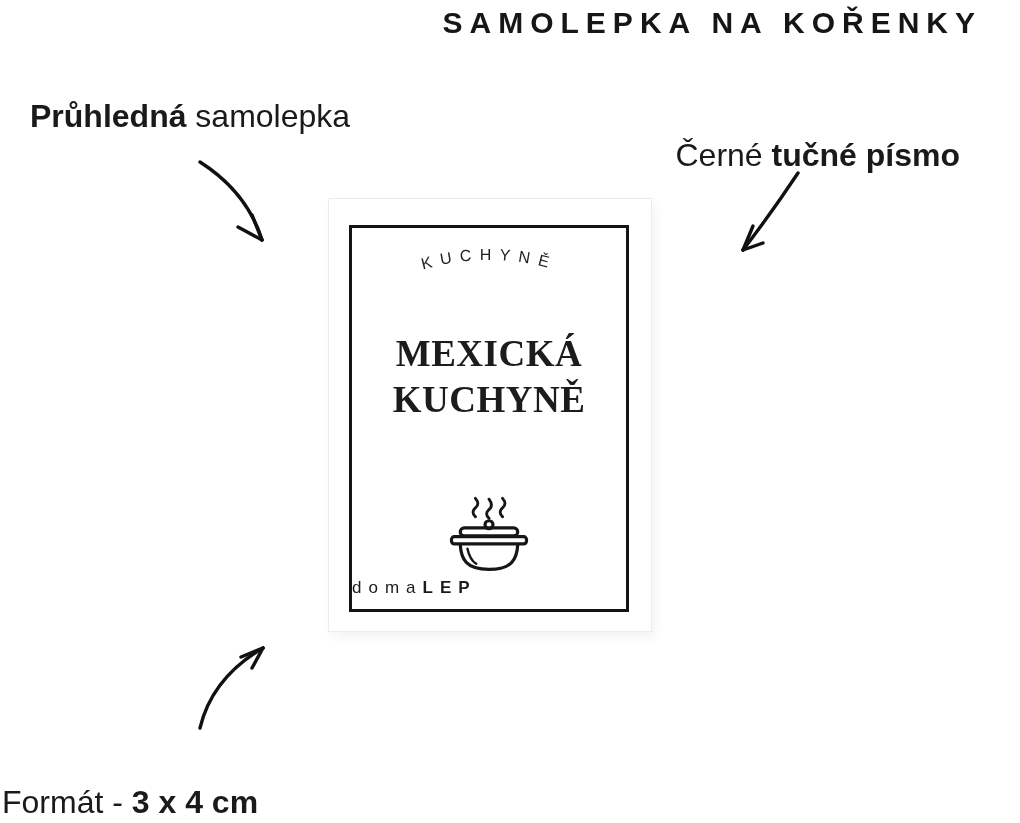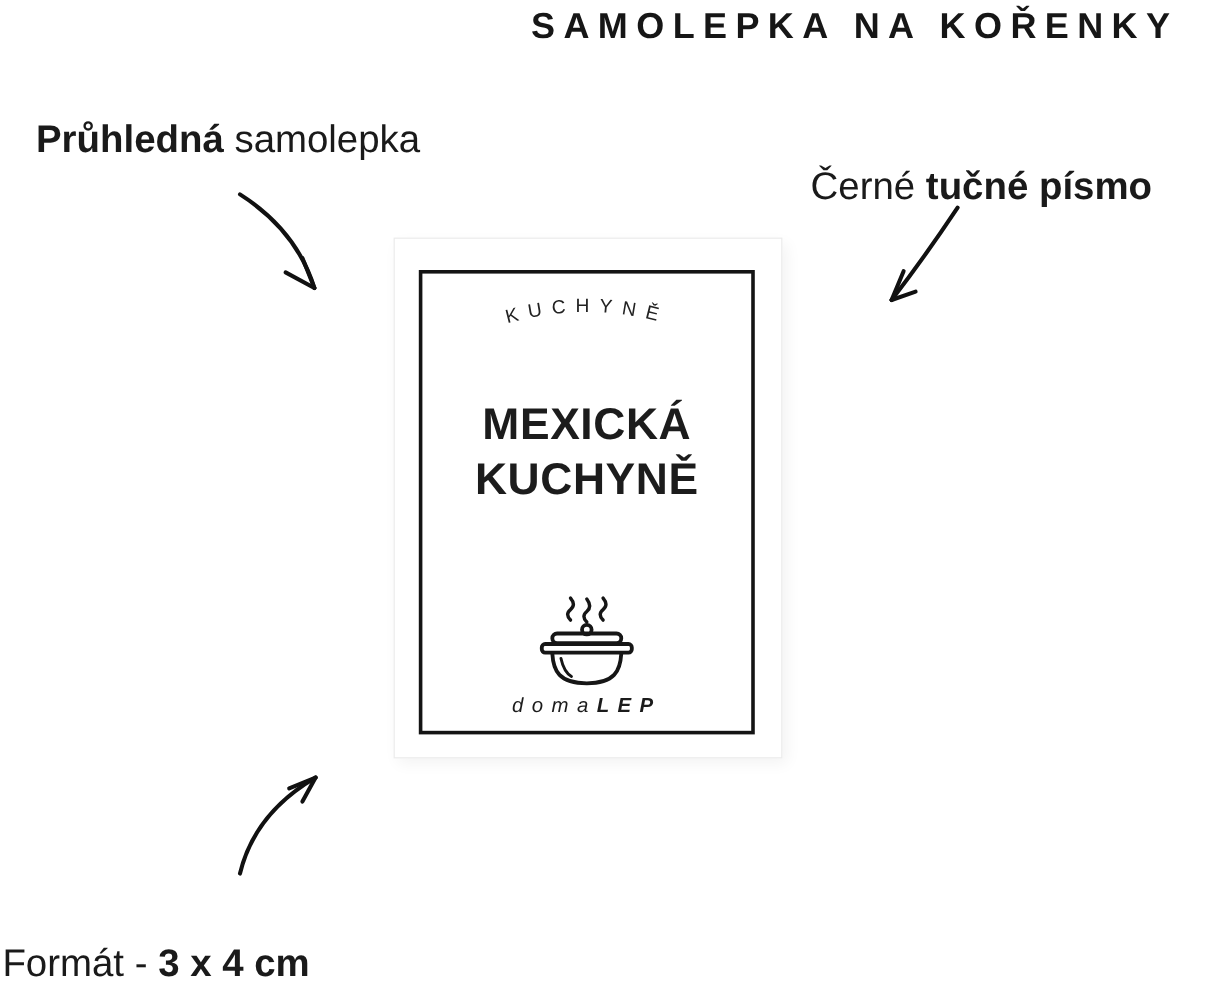--- a/index.html
+++ b/index.html
@@ -45,30 +45,30 @@
   .arc-svg { position: absolute; top: 0; left: 0; width: 274px; height: 80px; }
   .arc-svg text {
     font-family: "Liberation Sans", sans-serif;
     font-size: 16px; letter-spacing: 8px; font-weight: 400; fill: #222222;
   }
   .sticker-title {
     position: absolute; top: 103px; left: 0; width: 100%;
     text-align: center; font-size: 37px; line-height: 46px;
     font-weight: 700; letter-spacing: 0.5px; color: #1c1c1c;
   }
-  .sticker-title span { display: block; }
+  .sticker-title span { display: block; font-family: Liberation Serif, serif; }
   .pot-svg {
     position: absolute; top: 264px; left: 50%;
     width: 96px; height: 83px; transform: translateX(-50%);
   }
   .pot-svg * { stroke: #161616; fill: none; stroke-linecap: round; stroke-linejoin: round; }
   .brand {
     position: absolute; top: 350px; left: 0; width: 100%;
-    text-align: center; font-size: 17px; letter-spacing: 7px;
-    font-weight: 400; color: #1b1b1b; white-space: nowrap; font-style: italic;
+    font-size: 17px; letter-spacing: 7px;
+    font-weight: 400; color: #1b1b1b; white-space: nowrap;
   }
   .brand b { font-weight: 700; }
 
   .footer {
     position: absolute; right: 8px; top: 791px;
     font-size: 23px; letter-spacing: 6px; font-weight: 400;
     color: #1a1a1a; white-space: nowrap;
   }
   .footer b { font-weight: 700; }
 </style>

